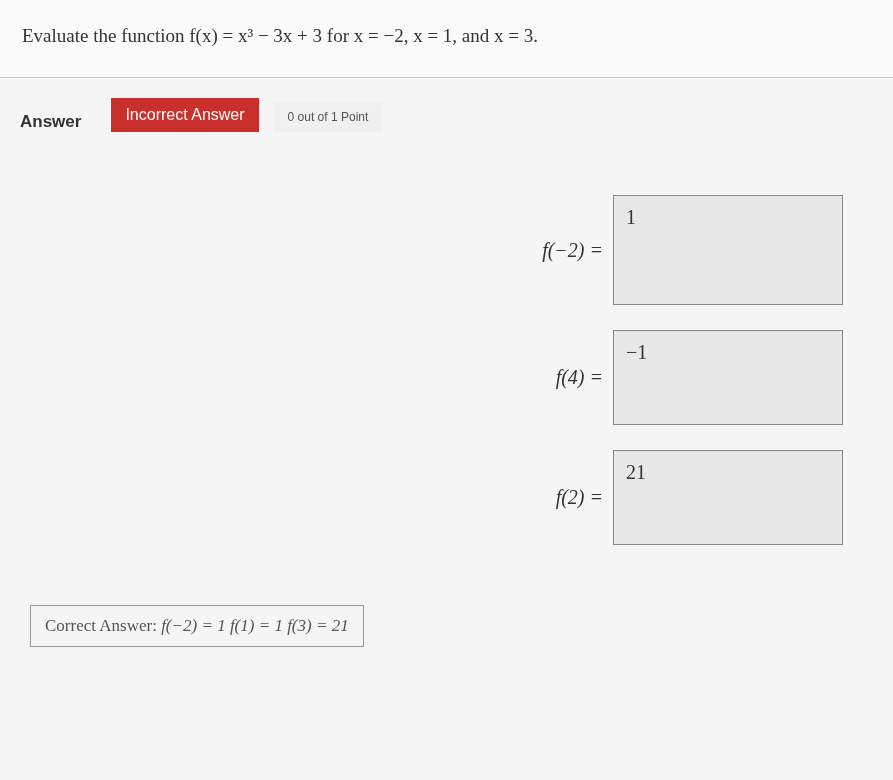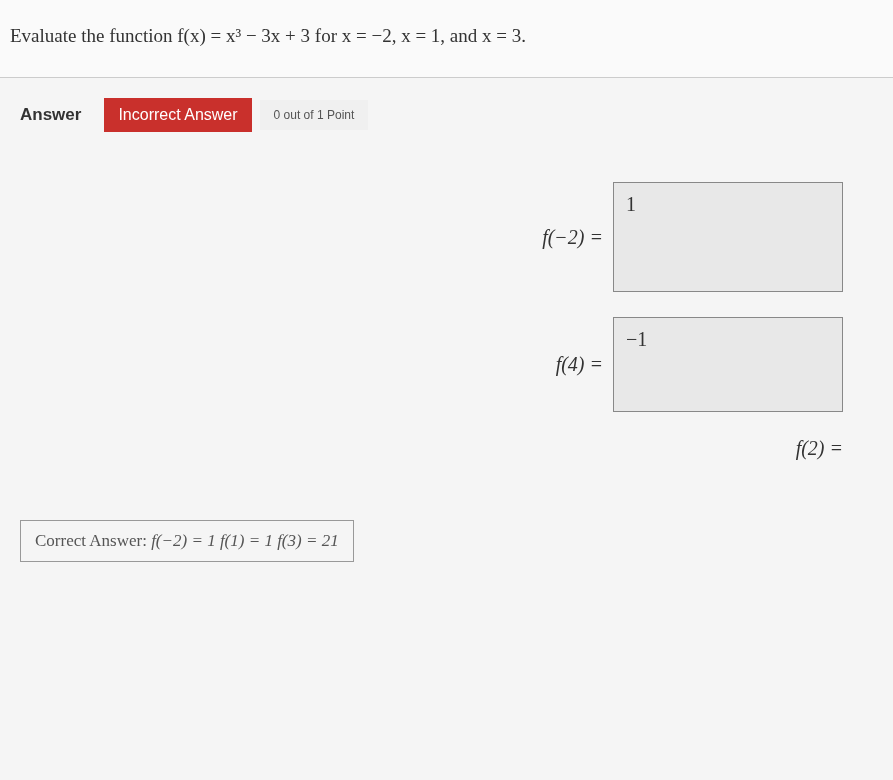--- a/index.html
+++ b/index.html
@@ -9,37 +9,37 @@
     }
     body {
       font-family: Arial, Helvetica, sans-serif;
       background: #f5f5f5;
       width: 893px;
       height: 780px;
       color: #333;
       position: relative;
     }
     .question-section {
-      padding: 25px 20px 30px 10px;
+      padding: 25px 20px 30px 22px;
       border-bottom: 1px solid #ccc;
       background: #fafafa;
     }
     .question-text {
       font-size: 19px;
       color: #333;
       font-family: 'Times New Roman', serif;
     }
     .answer-section {
       padding: 20px;
     }
     .answer-header {
       display: flex;
-      align-items: center;
-      gap: 8px;
-      margin-bottom: 50px;
+      align-items: flex-end;
+      gap: 15px;
+      margin-bottom: 63px;
     }
     .answer-label {
       font-weight: bold;
       font-size: 17px;
       margin-right: 15px;
     }
     .incorrect-badge {
       background: #c9302c;
       color: #fff;
       padding: 8px 14px;
@@ -82,20 +82,21 @@
       display: flex;
       align-items: flex-start;
     }
     .small-box .answer-box {
       height: 95px;
     }
     .correct-answer-box {
       border: 1px solid #999;
       display: inline-block;
       padding: 10px 14px;
+      margin-left: 10px;
       font-size: 17px;
       color: #555;
       font-family: 'Times New Roman', serif;
     }
     .correct-answer-box .fn {
       font-style: italic;
     }
   </style>
 </head>
 <body>
@@ -119,20 +120,23 @@
       </div>
     </div>
     <div class="field-row small-box">
       <span class="field-label"><span>f(4) =</span></span>
       <div class="answer-box">
         <span>−1</span>
       </div>
     </div>
     <div class="field-row small-box">
       <span class="field-label"><span>f(2) =</span></span>
+      <div class="answer-box">
+        <span>21</span>
+      </div>
     </div>
   </div>
 
   <div class="correct-answer-box">
     <span>Correct Answer:</span>
     <span class="fn">f(−2) = 1 f(1) = 1 f(3) = 21</span>
   </div>
 </div>
 
 </body></html>

